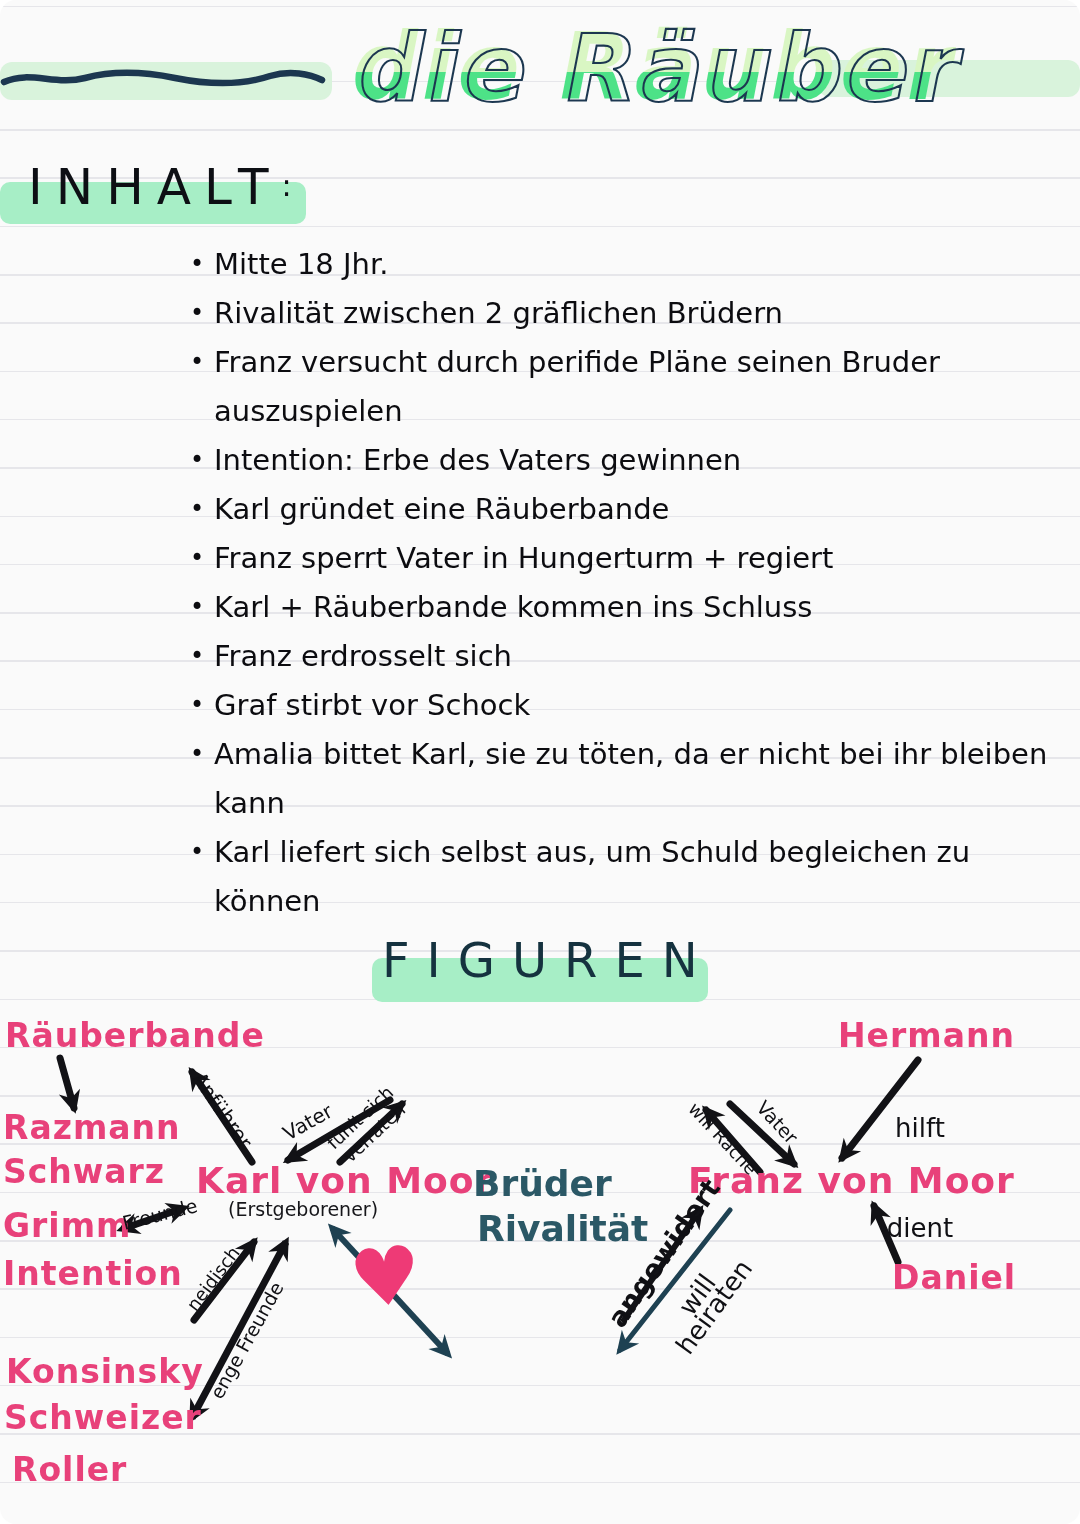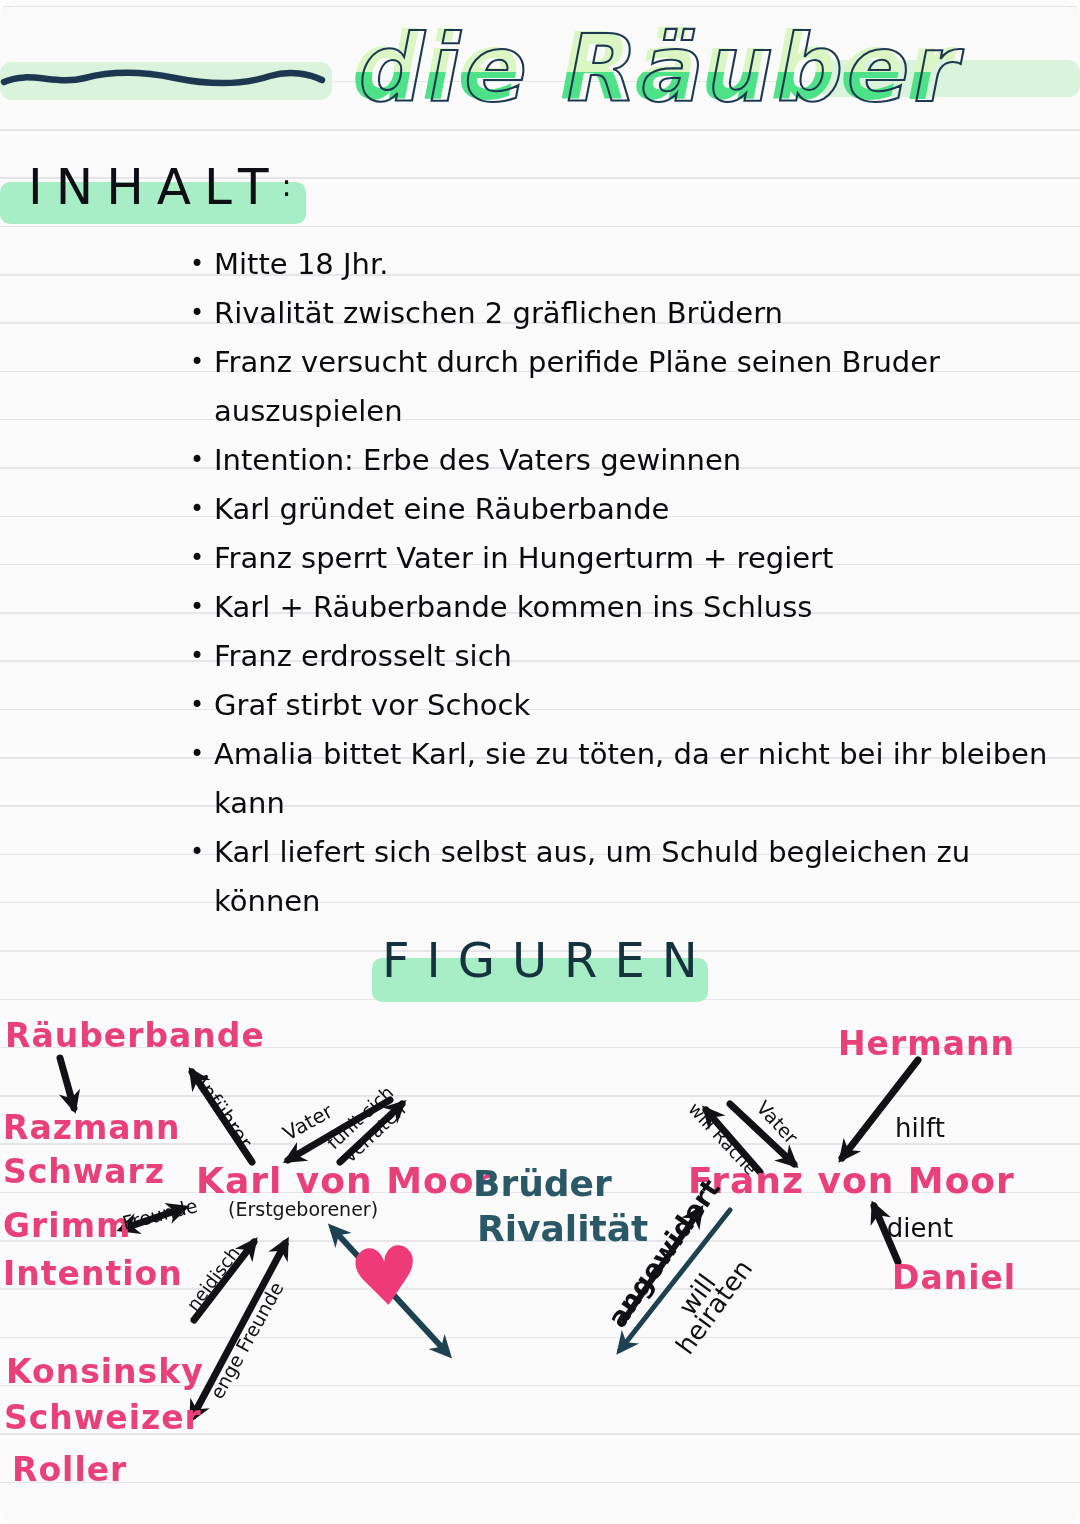--- a/index.html
+++ b/index.html
@@ -183,21 +183,21 @@
     <div class="pname" style="left:3px;   top:152px;">Schwarz</div>
     <div class="pname" style="left:3px;   top:206px;">Grimm</div>
     <div class="pname" style="left:3px;   top:254px;">Intention</div>
     <div class="pname" style="left:6px;   top:352px;">Konsinsky</div>
     <div class="pname" style="left:4px;   top:398px;">Schweizer</div>
     <div class="pname" style="left:12px;  top:450px;">Roller</div>
 
     <div class="pname big" style="left:196px; top:160px;">Karl von Moor</div>
     <div class="sub" style="left:228px; top:198px;">(Erstgeborener)</div>
     <div class="pname big" style="left:688px; top:160px;">Franz von Moor</div>
-    <div class="pname" style="left:838px; top:16px;margin-top:8px;">Hermann</div>
+    <div class="pname" style="left:838px; top:16px;">Hermann</div>
     <div class="pname" style="left:892px; top:258px;">Daniel</div>
 
     <div class="tname" style="left:473px; top:163px;">Brüder</div>
     <div class="tname" style="left:477px; top:208px;">Rivalität</div>
 
     <div class="rl" style="left:157px; top:100px; transform:rotate(55deg);  font-size:20px;">Anführer</div>
     <div class="rl" style="left:243px; top:112px; transform:rotate(-29deg); font-size:20px;">Vater</div>
     <div class="rl" style="left:312px; top:104px; transform:rotate(-43deg); font-size:18px; width:110px;">fühlt sich verraten</div>
     <div class="rl" style="left:658px; top:128px; transform:rotate(47deg);  font-size:18px;">will Rache</div>
     <div class="rl" style="left:712px; top:112px; transform:rotate(47deg);  font-size:19px;">Vater</div>

